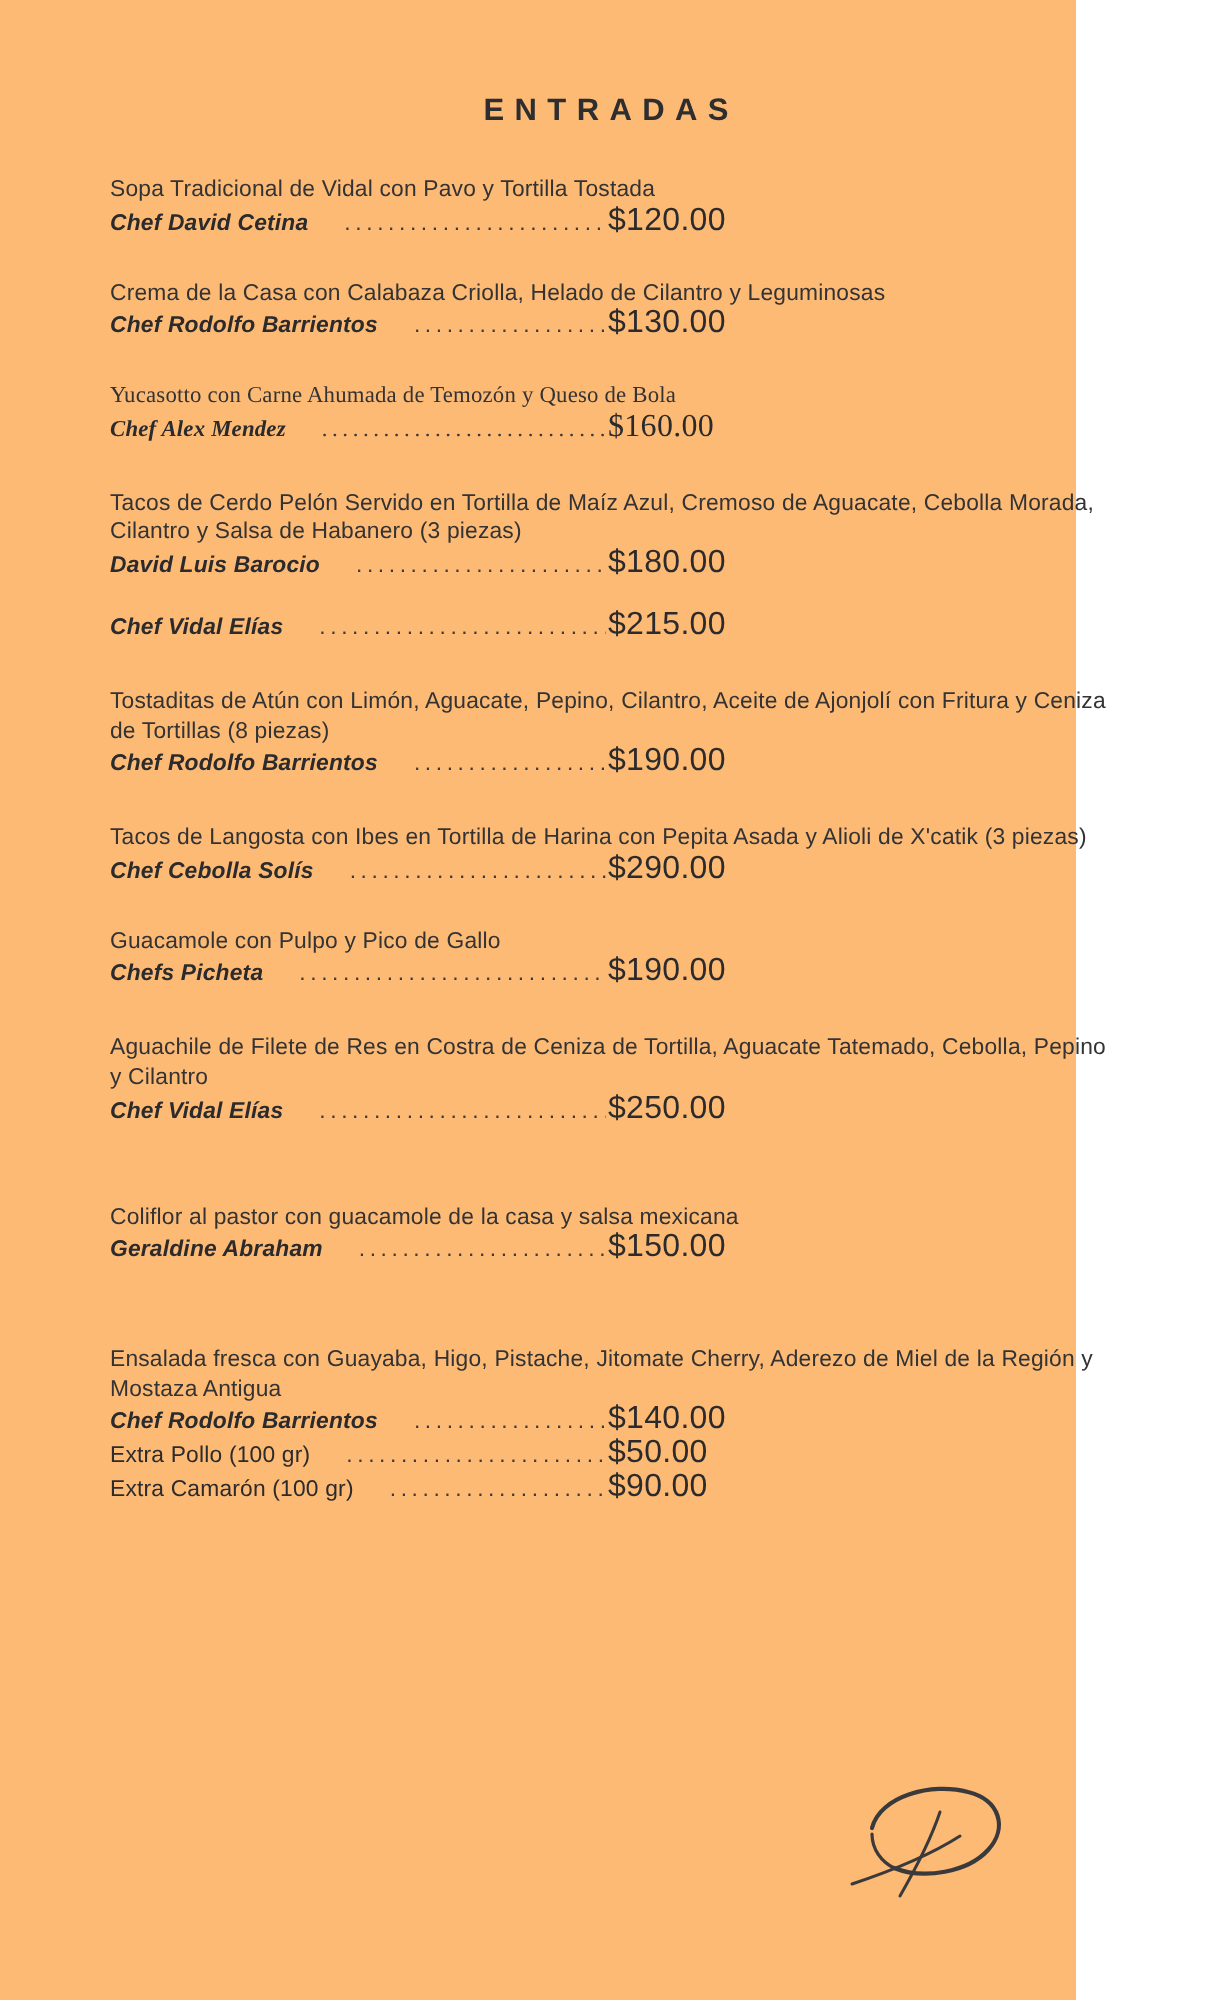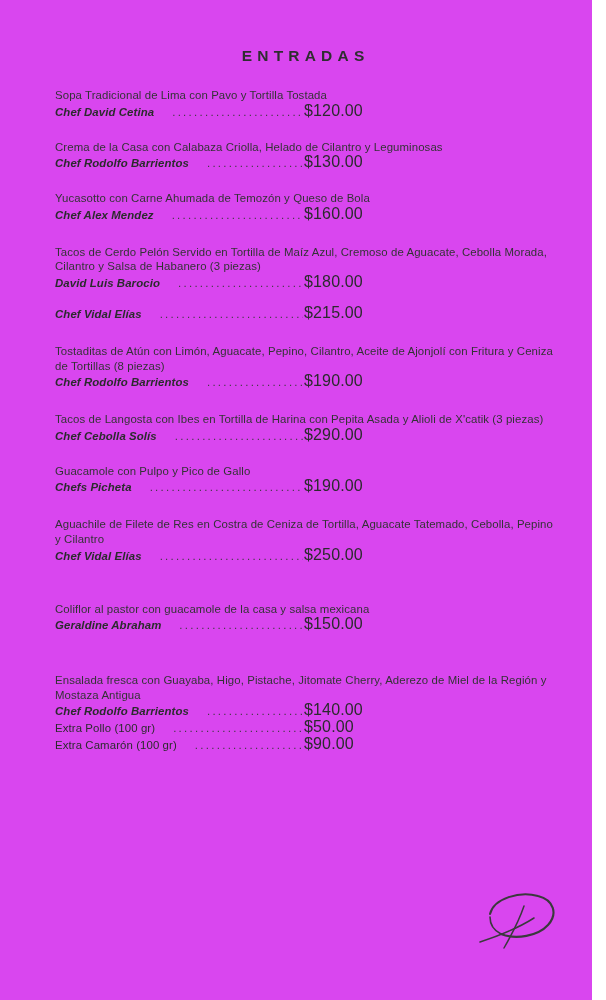--- a/index.html
+++ b/index.html
@@ -12,23 +12,23 @@
     height: 1000px;
     position: relative;
     overflow: hidden;
     font-family: "Liberation Sans", sans-serif;
     color: #2b2b2d;
     -webkit-font-smoothing: antialiased;
   }
   .page {
     position: absolute;
     left: 0; top: 0;
-    width: 592px;
+    width: 538px;
     height: 1000px;
-    background: #d946ef;
+    background: #fdba74;
   }
   .menu-title {
     position: absolute;
     top: 47px;
     left: 0;
     width: 606px;
     text-align: center;
     font-size: 15.5px;
     font-weight: 700;
     letter-spacing: 5.2px;
@@ -107,40 +107,40 @@
 </style>
 </head>
 <body>
 
 <div class="page">
 
   <div class="menu-title">ENTRADAS</div>
 
   <div class="items">
       <div class="item" style="margin-bottom: 20px;">
-        <div class="desc">Sopa Tradicional de Lima con Pavo y Tortilla Tostada</div>
+        <div class="desc">Sopa Tradicional de Vidal con Pavo y Tortilla Tostada</div>
         <div class="price-line">
           <div class="run">
             <span class="chef">Chef David Cetina</span>
             <span class="leader">............................................................</span>
           </div>
           <span class="price">$120.00</span>
         </div>
       </div>
       <div class="item" style="margin-bottom: 20px;">
         <div class="desc">Crema de la Casa con Calabaza Criolla, Helado de Cilantro y Leguminosas</div>
         <div class="price-line">
           <div class="run">
             <span class="chef">Chef Rodolfo Barrientos</span>
             <span class="leader">............................................................</span>
           </div>
           <span class="price">$130.00</span>
         </div>
       </div>
-      <div class="item" style="margin-bottom: 22px;">
+      <div class="item" style="margin-bottom: 22px; font-family: Liberation Serif, serif;">
         <div class="desc">Yucasotto con Carne Ahumada de Temozón y Queso de Bola</div>
         <div class="price-line">
           <div class="run">
             <span class="chef">Chef Alex Mendez</span>
             <span class="leader">............................................................</span>
           </div>
           <span class="price">$160.00</span>
         </div>
       </div>
       <div class="item" style="margin-bottom: 14px;">

